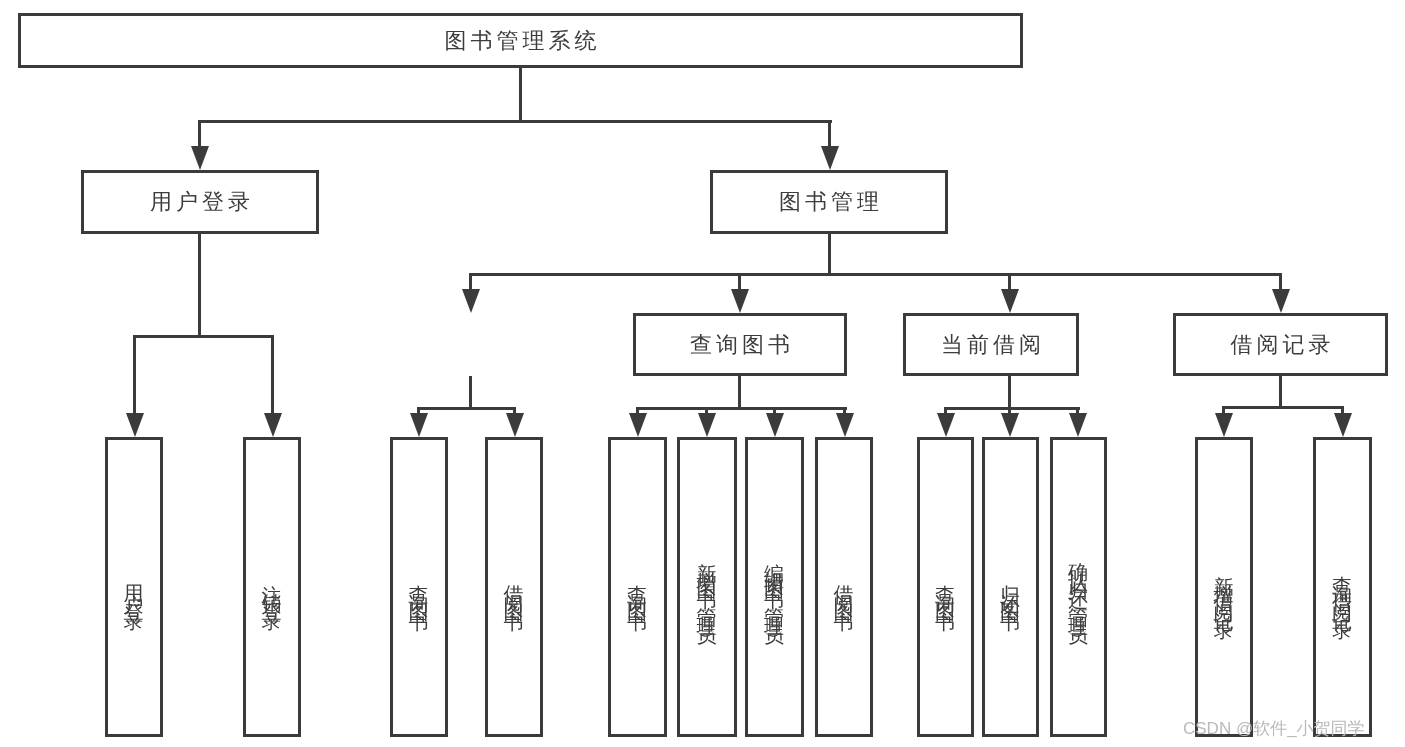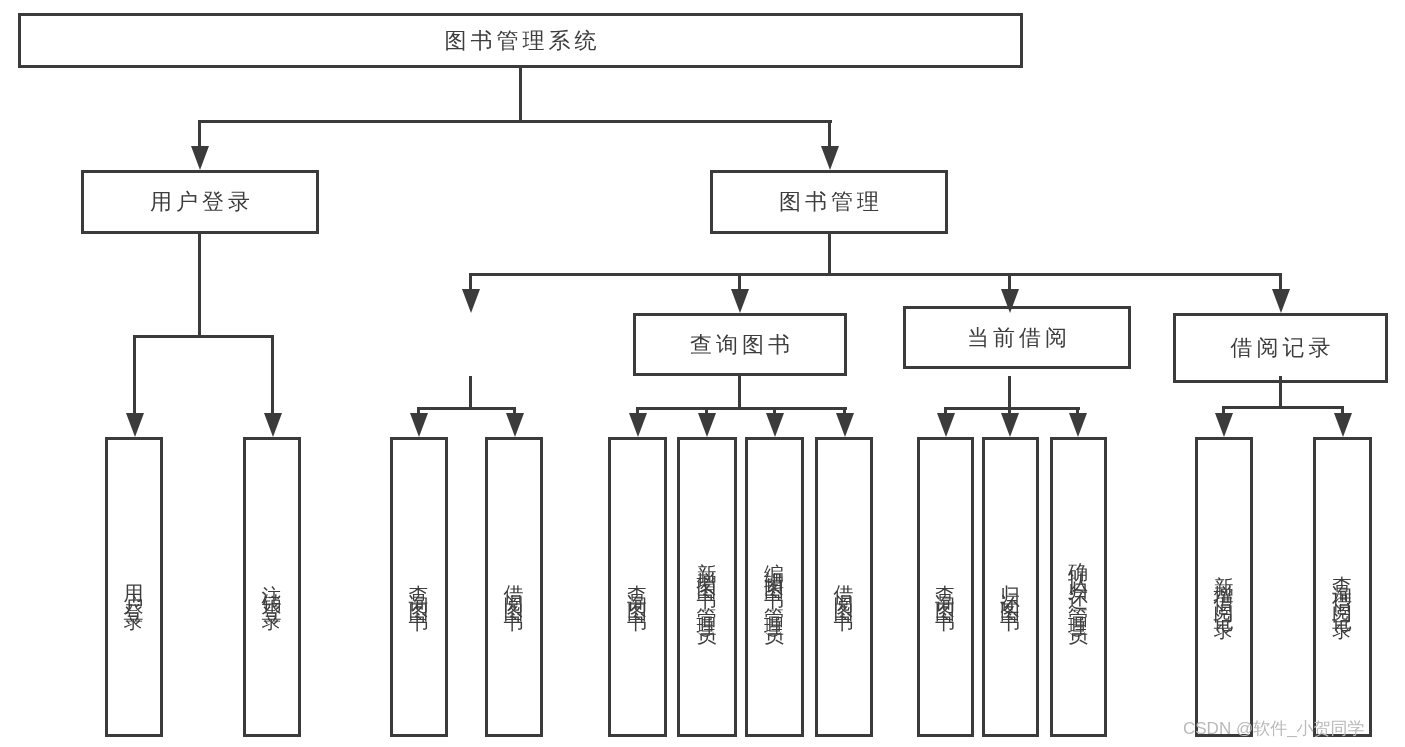--- a/index.html
+++ b/index.html
@@ -61,25 +61,25 @@
 
   <div class="box" style="left:710px;top:170px;width:238px;height:64px;">
     <span>图书管理</span>
   </div>
 
 
   <div class="box" style="left:633px;top:313px;width:214px;height:63px;">
     <span>查询图书</span>
   </div>
 
-  <div class="box" style="left:903px;top:306px;width:228px;height:63px;">
+  <div class="box" style="left:903px;top:313px;width:176px;height:63px;">
     <span>当前借阅</span>
   </div>
 
-  <div class="box" style="left:1173px;top:313px;width:215px;height:70px;">
+  <div class="box" style="left:1173px;top:313px;width:215px;height:63px;">
     <span>借阅记录</span>
   </div>
 
   <div class="vbox" style="left:105px;top:437px;width:58px;height:300px;">
     <span>用户登录</span>
   </div>
   <div class="vbox" style="left:243px;top:437px;width:58px;height:300px;">
     <span>注销登录</span>
   </div>
 

